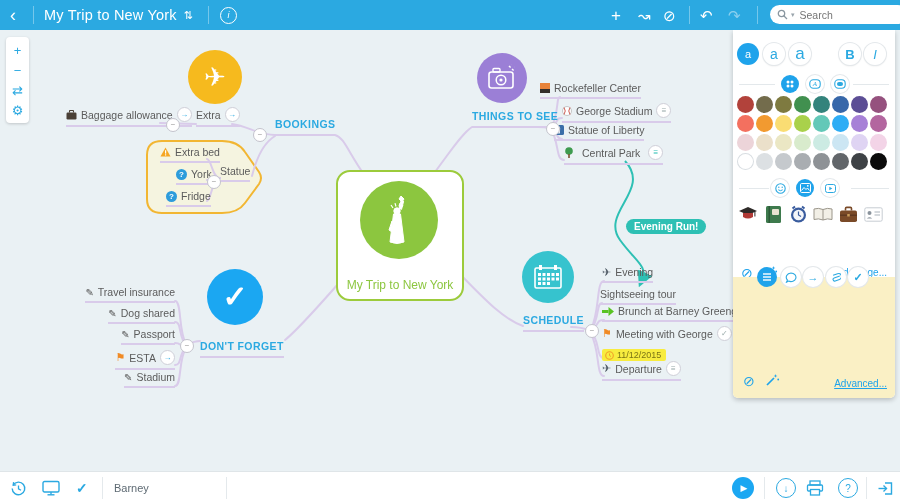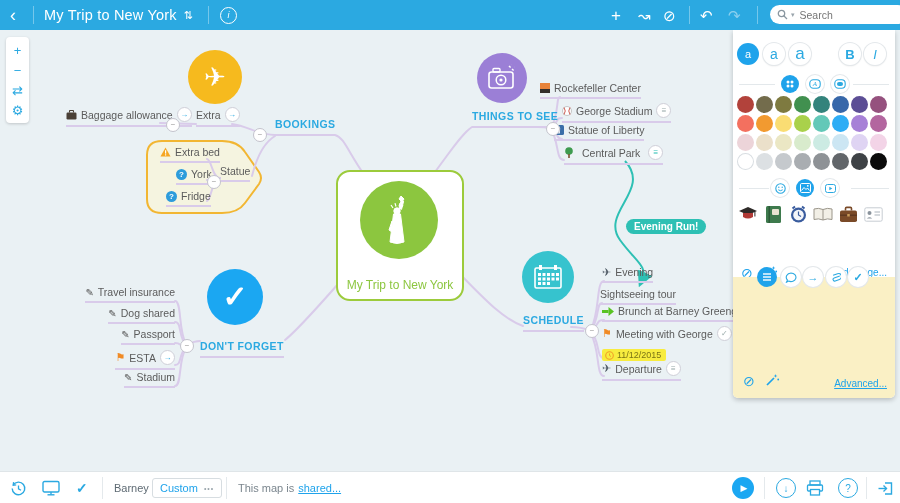--- a/index.html
+++ b/index.html
@@ -605,31 +605,21 @@
       <line x1="5.5" y1="14.8" x2="12.5" y2="14.8" stroke="#2BA9E1" stroke-width="1.4"></line>
     </svg>
   </div>
   <div class="bb-item bb-icon" style="left:76px;font-weight:bold;">
     <span>✓</span>
   </div>
   <div class="bb-sep" style="left:102px;"></div>
   <div class="bb-item" style="left:114px;font-size:11px;color:#5E6A73;">
     <span>Barney</span>
   </div>
-  <div class="bb-item" style="left:152px;">
-    <div id="custom-btn">
-      <span>Custom</span>
-      <span style="color:#9AA5AC;font-size:7px;letter-spacing:1px;">•••</span>
-    </div>
-  </div>
   <div class="bb-sep" style="left:226px;"></div>
-  <div class="bb-item" style="left:238px;font-size:11px;color:#7B868E;gap:4px;">
-    <span>This map is</span>
-    <span class="link" style="font-size:11px;">shared...</span>
-  </div>
   <div class="bb-item" style="left:732px;">
     <div id="play-btn">
         <span>▶</span>
       </div>
   </div>
   <div class="bb-sep" style="left:764px;"></div>
   <div class="bb-item" style="left:776px;">
     <div class="ring-btn">
         <span>↓</span>
       </div>

